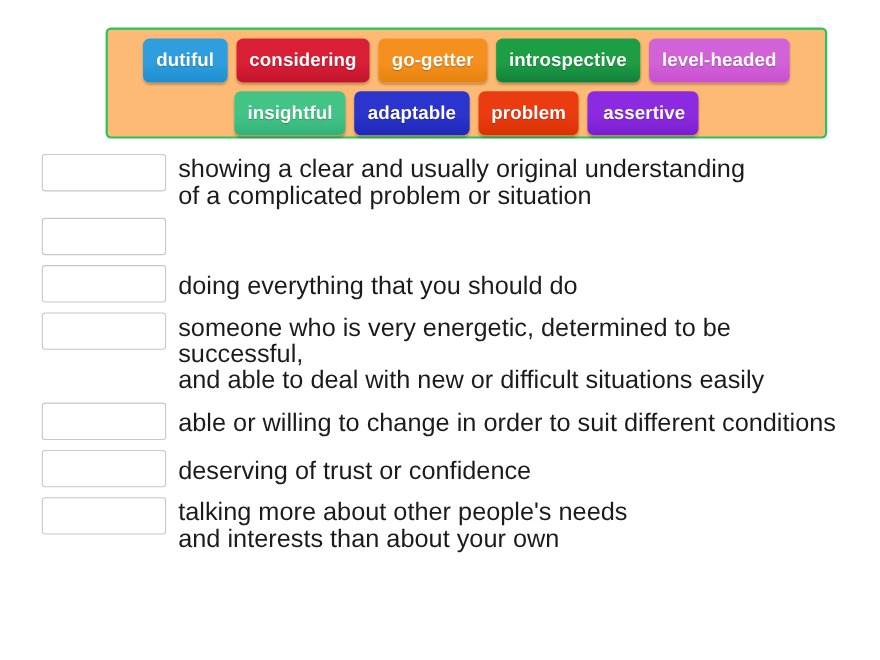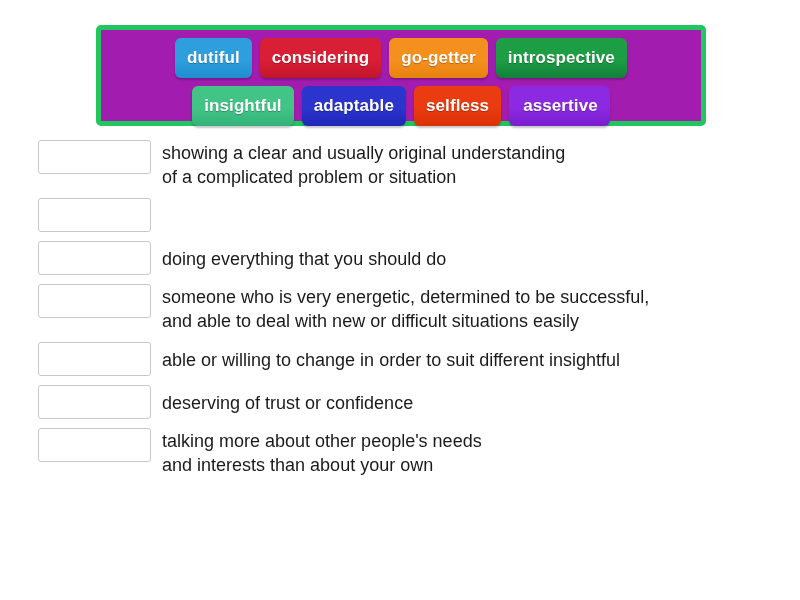--- a/index.html
+++ b/index.html
@@ -19,24 +19,24 @@
     width: 800px;
     height: 600px;
     background: #ffffff;
   }
 
   
   .word-bank {
     position: absolute;
     left: 96px;
     top: 25px;
-    width: 610px;
+    width: 656px;
     height: 101px;
-    background: #a21caf;
-    border: 5px solid #22c55e;
+    background: #fdba74;
+    border: 2px solid #22c55e;
     border-radius: 5px;
     padding: 6px 0 0 0;
   }
 
   .bank-row {
     display: flex;
     justify-content: center;
     align-items: center;
     gap: 8px;
     height: 44px;
@@ -84,21 +84,21 @@
     background: #ffffff;
     border: 1px solid #c8c8c8;
     border-radius: 3px;
     cursor: pointer;
   }
 
   .definition {
     flex: 1 1 auto;
     margin-left: 11px;
     margin-right: 18px;
-    font-size: 18px;
+    font-size: 23px;
     line-height: 24px;
     color: #1b1b1b;
     padding-top: 1px;
   }
 
   .definition.single {
     padding-top: 6px;
   }
 
   .definition .line { display: block; }
@@ -107,25 +107,26 @@
 <body>
 
 <div class="stage">
 
   <div class="word-bank" id="word-bank">
       <div class="bank-row">
         <div class="tile" style="background: linear-gradient(rgb(47, 158, 222) 0%, rgb(47, 158, 222) 55%, rgb(31, 142, 208) 100%);">dutiful</div>
         <div class="tile" style="background: linear-gradient(rgb(217, 31, 53) 0%, rgb(217, 31, 53) 55%, rgb(194, 20, 44) 100%);">considering</div>
         <div class="tile" style="background: linear-gradient(rgb(245, 144, 30) 0%, rgb(245, 144, 30) 55%, rgb(232, 130, 15) 100%);">go-getter</div>
         <div class="tile" style="background: linear-gradient(rgb(29, 158, 69) 0%, rgb(29, 158, 69) 55%, rgb(18, 128, 58) 100%);">introspective</div>
+        <div class="tile" style="background: linear-gradient(rgb(210, 98, 216) 0%, rgb(210, 98, 216) 55%, rgb(200, 78, 207) 100%);">level-headed</div>
       </div>
       <div class="bank-row">
         <div class="tile" style="background: linear-gradient(rgb(67, 196, 135) 0%, rgb(67, 196, 135) 55%, rgb(51, 178, 119) 100%);">insightful</div>
         <div class="tile" style="background: linear-gradient(rgb(43, 52, 204) 0%, rgb(43, 52, 204) 55%, rgb(31, 39, 184) 100%);">adaptable</div>
-        <div class="tile" style="background: linear-gradient(rgb(235, 59, 16) 0%, rgb(235, 59, 16) 55%, rgb(216, 49, 5) 100%);">selfless</div>
+        <div class="tile" style="background: linear-gradient(rgb(235, 59, 16) 0%, rgb(235, 59, 16) 55%, rgb(216, 49, 5) 100%);">problem</div>
         <div class="tile" style="background: linear-gradient(rgb(139, 42, 224) 0%, rgb(139, 42, 224) 55%, rgb(122, 29, 207) 100%); padding-left: 14px;">assertive</div>
       </div>
     </div>
 
   <div class="rows" id="definition-rows">
       <div class="row">
         <div class="drop-box"></div>
         <div class="definition">
           <span class="line">showing a clear and usually original understanding</span>
           <span class="line">of a complicated problem or situation</span>
@@ -143,21 +144,21 @@
       <div class="row">
         <div class="drop-box"></div>
         <div class="definition">
           <span class="line">someone who is very energetic, determined to be successful,</span>
           <span class="line">and able to deal with new or difficult situations easily</span>
         </div>
       </div>
       <div class="row">
         <div class="drop-box"></div>
         <div class="definition single">
-          <span class="line">able or willing to change in order to suit different insightful</span>
+          <span class="line">able or willing to change in order to suit different conditions</span>
         </div>
       </div>
       <div class="row">
         <div class="drop-box"></div>
         <div class="definition single">
           <span class="line">deserving of trust or confidence</span>
         </div>
       </div>
       <div class="row">
         <div class="drop-box"></div>

